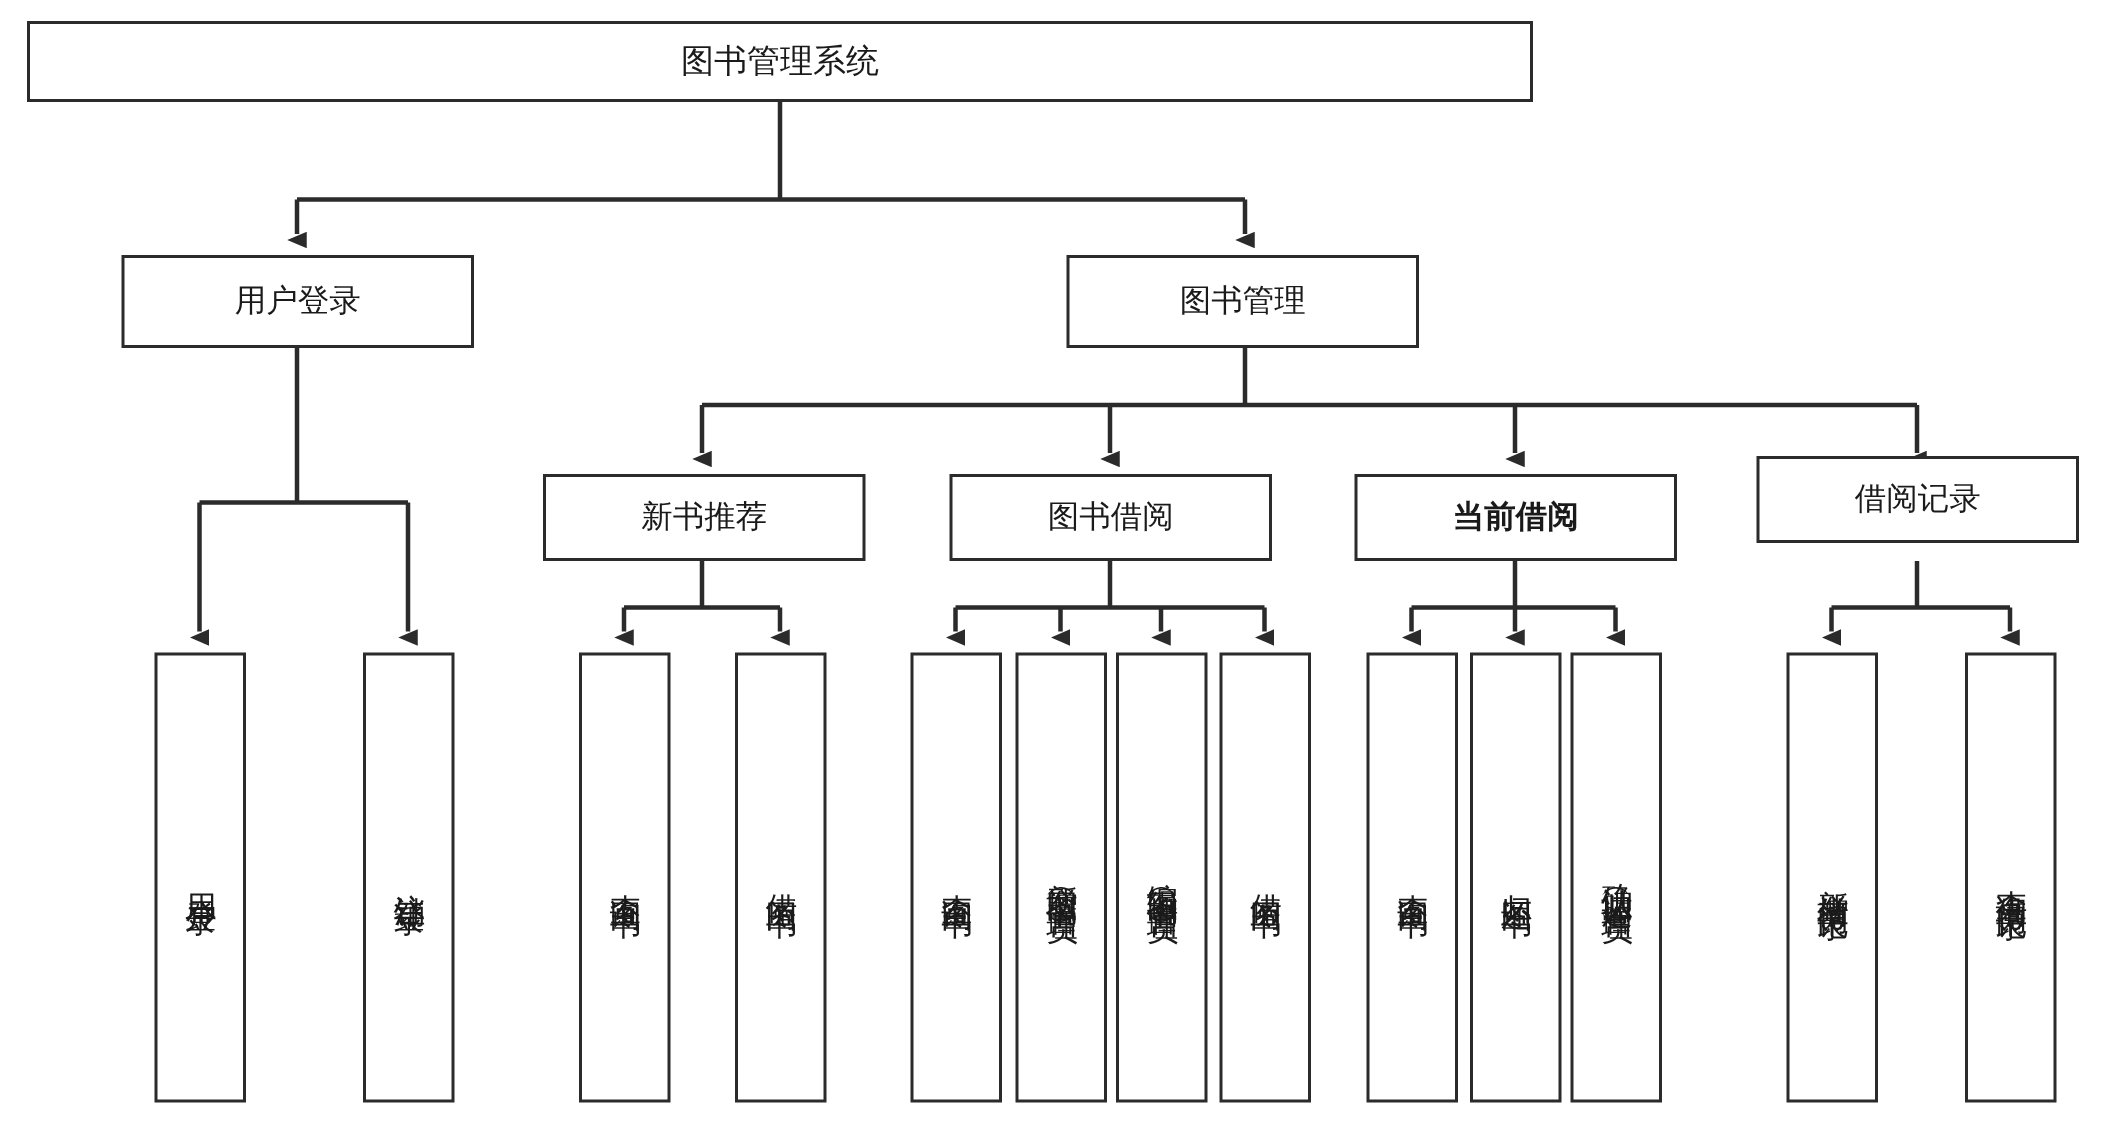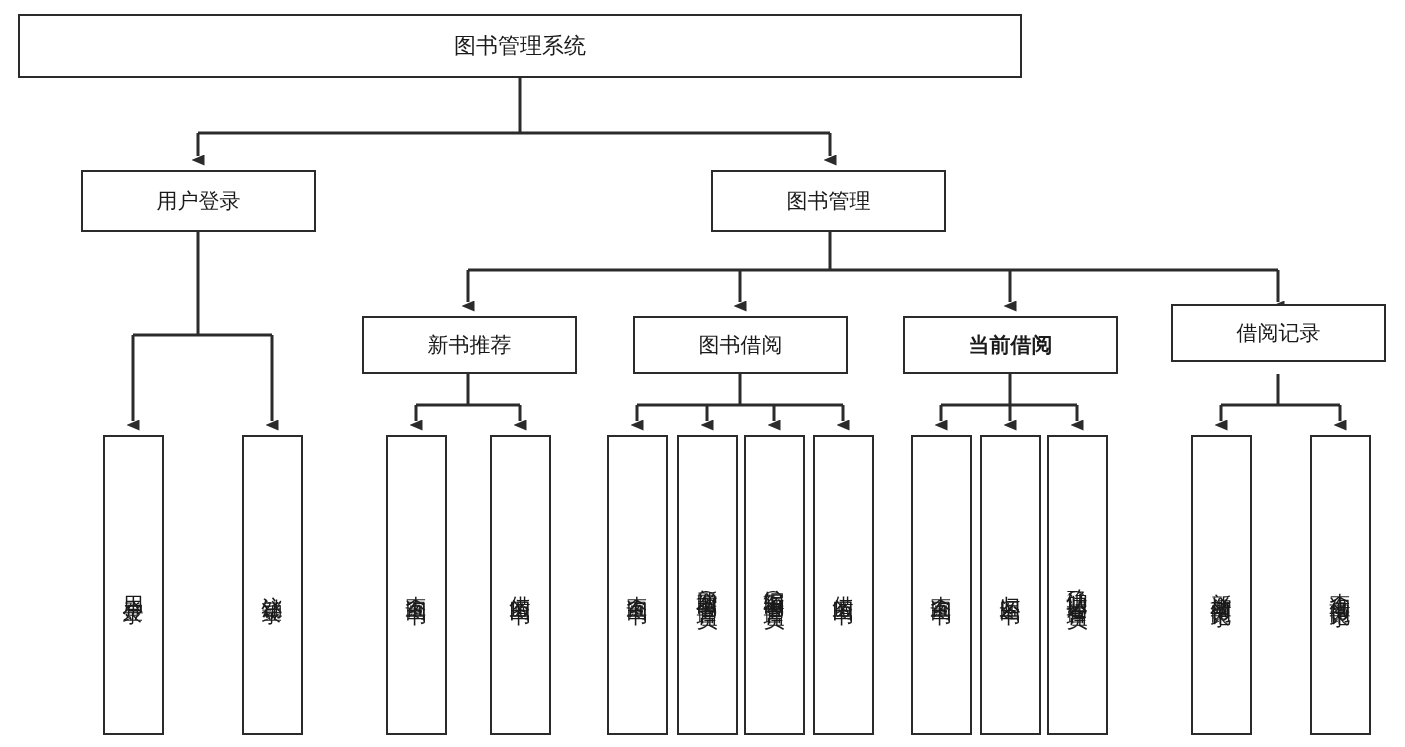--- a/index.html
+++ b/index.html
@@ -117,21 +117,21 @@
       <path d="M1010,405 L1010,421" marker-end="url(#arrow)"></path>
       <path d="M1077,405 L1077,421" marker-end="url(#arrow)"></path>
 
       <path d="M1278,374 L1278,405"></path>
       <path d="M1221,405 L1340,405"></path>
       <path d="M1221,405 L1221,421" marker-end="url(#arrow)"></path>
       <path d="M1340,405 L1340,421" marker-end="url(#arrow)"></path>
     </g>
   </svg>
 
-  <div class="node root horiz" style="left:18px; top:14px; width:1004px; height:64px;">
+  <div class="node root horiz" style="left:18px; top:14px; width:1004px; height:54px;">
     <span class="label">图书管理系统</span>
   </div>
 
   <div class="node horiz" style="left:81px; top:170px; width:235px; height:62px;">
     <span class="label">用户登录</span>
   </div>
 
   <div class="node horiz" style="left:711px; top:170px; width:235px; height:62px;">
     <span class="label">图书管理</span>
   </div>

